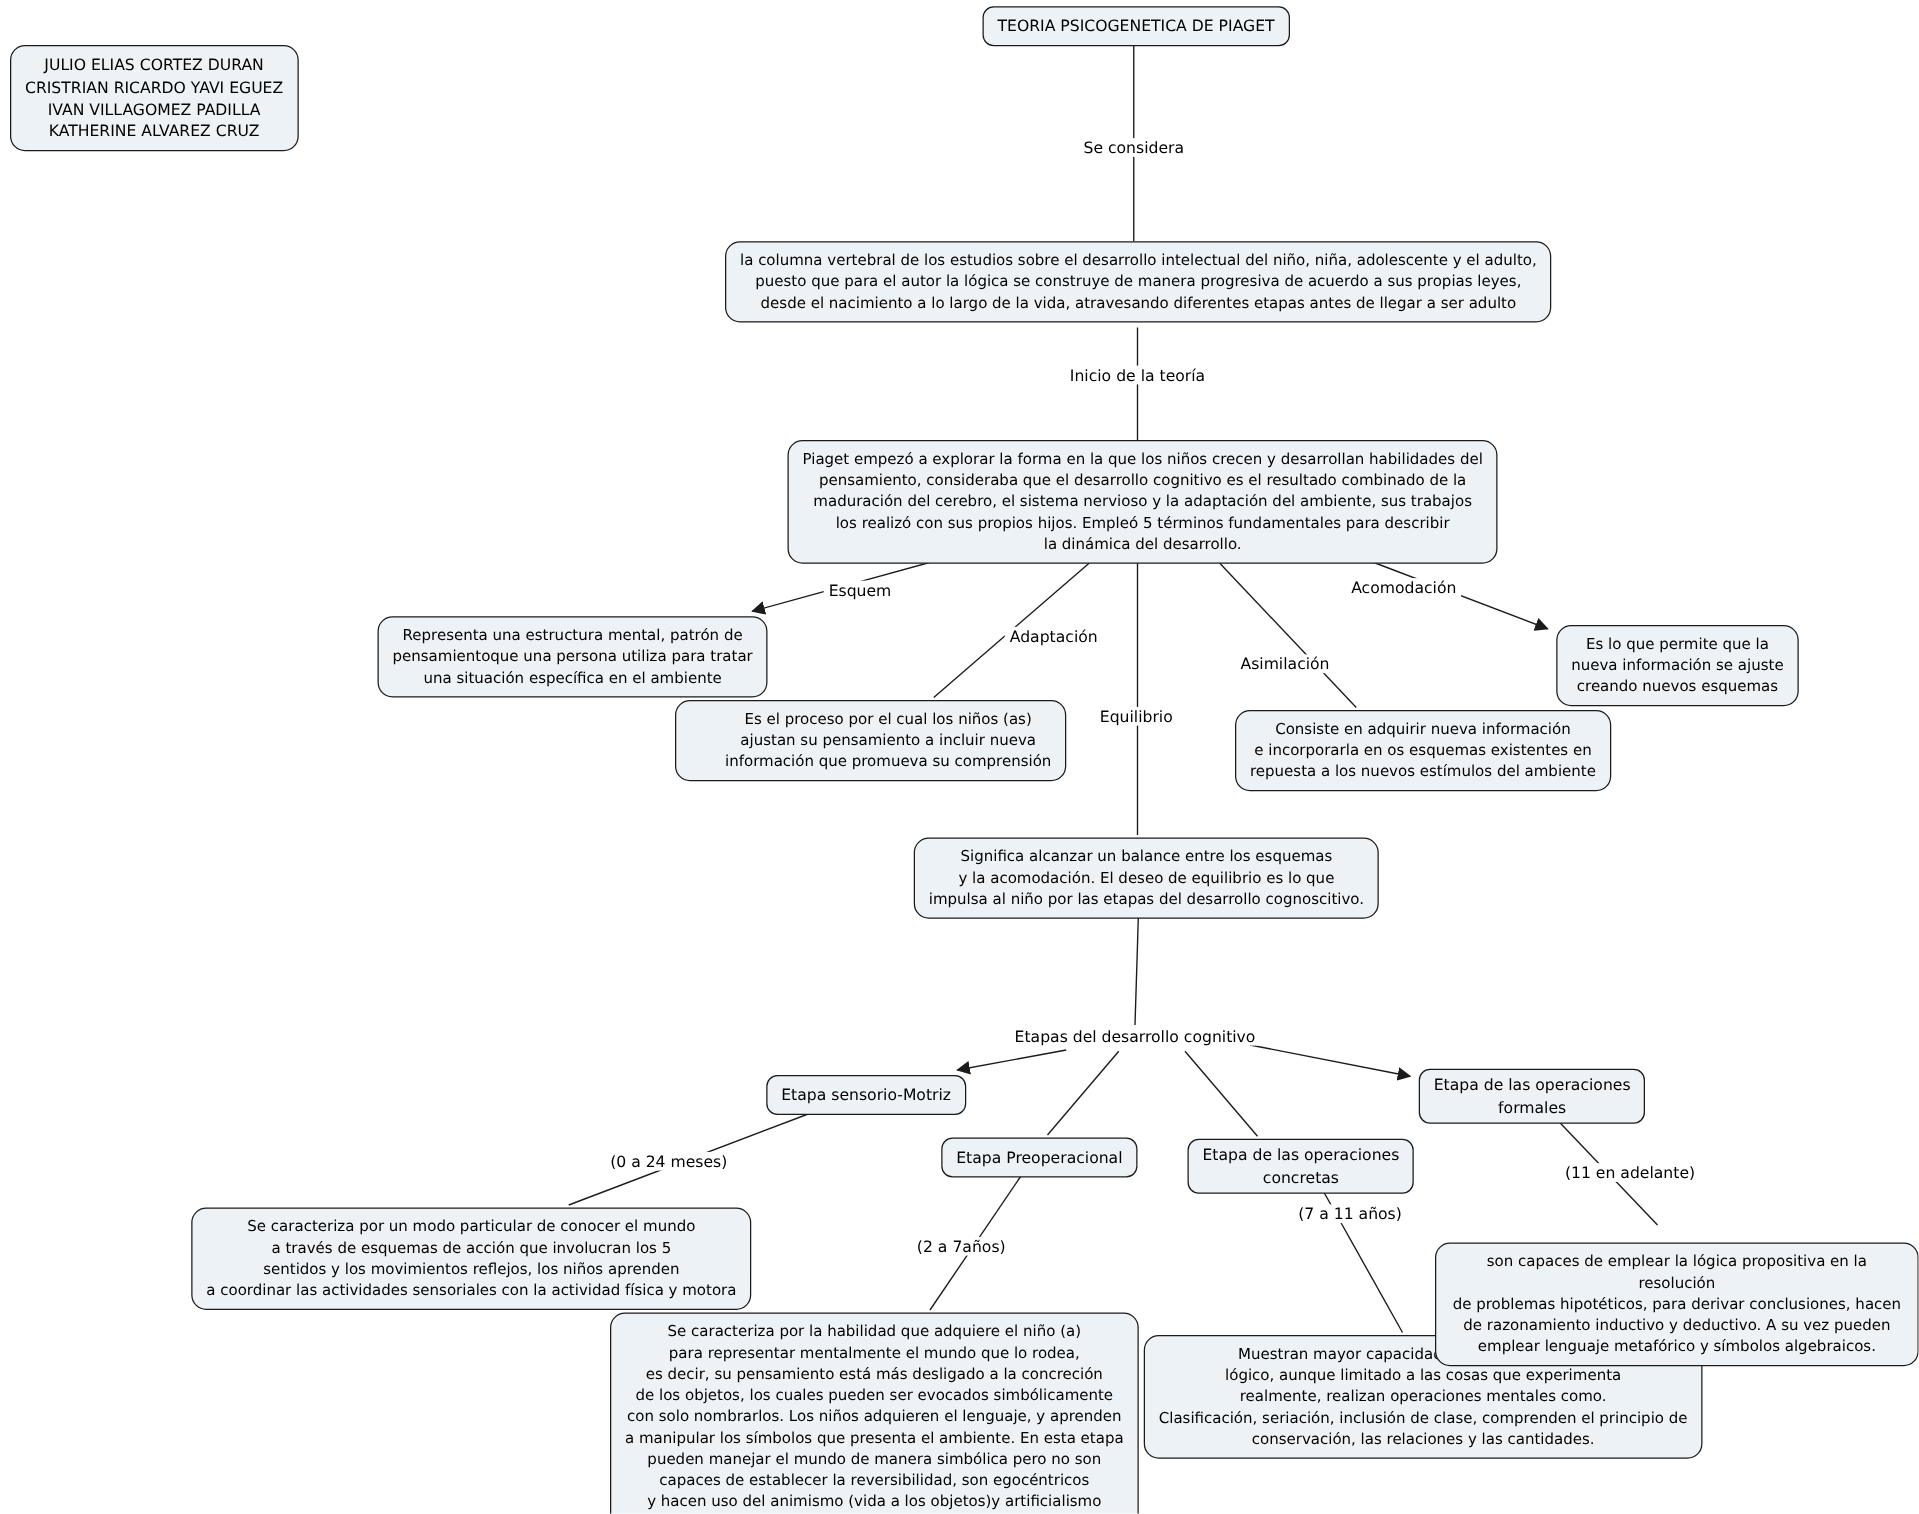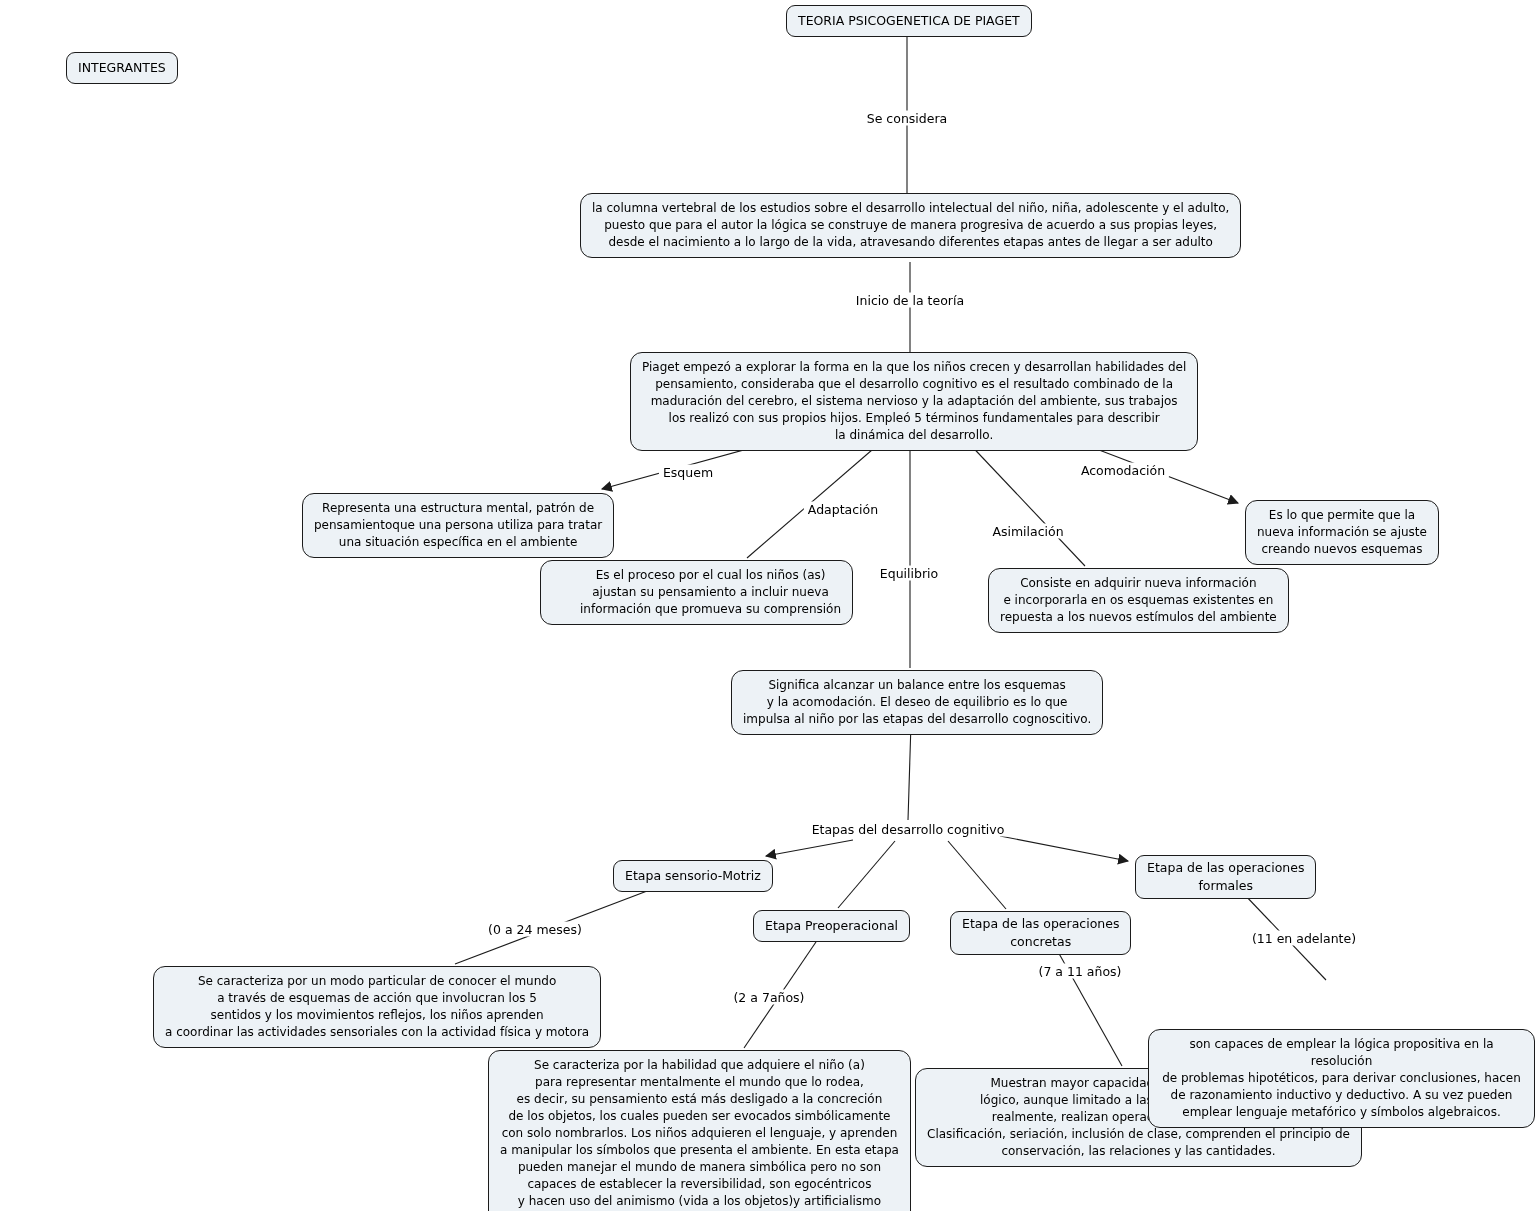--- a/index.html
+++ b/index.html
@@ -66,20 +66,24 @@
       <line x1="948" y1="841" x2="1006" y2="909"></line>
       <line x1="1000" y1="836" x2="1128" y2="861" marker-end="url(#arrow)"></line>
       <line x1="655" y1="888" x2="455" y2="964"></line>
       <line x1="818" y1="939" x2="744" y2="1048"></line>
       <line x1="1057" y1="950" x2="1122" y2="1066"></line>
       <line x1="1243" y1="893" x2="1326" y2="980"></line>
     </g>
   </svg>
 
   <div class="node small" style="left:66px; top:4px;margin-top:48px;">INTEGRANTES</div>
+  <div class="node" style="left:8px; top:36px; font-size:12.5px;">JULIO ELIAS CORTEZ DURAN
+CRISTRIAN RICARDO YAVI EGUEZ
+IVAN VILLAGOMEZ PADILLA
+KATHERINE ALVAREZ CRUZ</div>
 
   <div class="node small" style="left:786px; top:5px;">TEORIA PSICOGENETICA DE PIAGET</div>
 
   <div class="node" style="left:580px; top:193px;">la columna vertebral de los estudios sobre el desarrollo intelectual del niño, niña, adolescente y el adulto,
 puesto que para el autor la lógica se construye de manera progresiva de acuerdo a sus propias leyes,
 desde el nacimiento a lo largo de la vida, atravesando diferentes etapas antes de llegar a ser adulto</div>
 
   <div class="node" style="left:630px; top:352px;">Piaget empezó a explorar la forma en la que los niños crecen y desarrollan habilidades del
 pensamiento, consideraba que el desarrollo cognitivo es el resultado combinado de la
 maduración del cerebro, el sistema nervioso y la adaptación del ambiente, sus trabajos
@@ -131,21 +135,21 @@
 capaces de establecer la reversibilidad, son egocéntricos
 y hacen uso del animismo (vida a los objetos)y artificialismo
 (los fenómenos naturales los produce el hombre)</div>
 
   <div class="node" style="left:915px; top:1068px;">Muestran mayor capacidad para el razonamiento
 lógico, aunque limitado a las cosas que experimenta
 realmente, realizan operaciones mentales como.
 Clasificación, seriación, inclusión de clase, comprenden el principio de
 conservación, las relaciones y las cantidades.</div>
 
-  <div class="node" style="left:1148px; top:1029px;">son capaces de emplear la lógica propositiva en la resolución
+  <div class="node" style="left:1148px; top:994px;">son capaces de emplear la lógica propositiva en la resolución
 de problemas hipotéticos, para derivar conclusiones, hacen
 de razonamiento inductivo y deductivo. A su vez pueden
 emplear lenguaje metafórico y símbolos algebraicos.</div>
 
   <div class="link-label" style="left:907px; top:118px;">Se considera</div>
   <div class="link-label" style="left:910px; top:300px;">Inicio de la teoría</div>
   <div class="link-label" style="left:688px; top:472px;">Esquem</div>
   <div class="link-label" style="left:843px; top:509px;">Adaptación</div>
   <div class="link-label" style="left:1028px; top:531px;">Asimilación</div>
   <div class="link-label" style="left:1123px; top:470px;">Acomodación</div>

